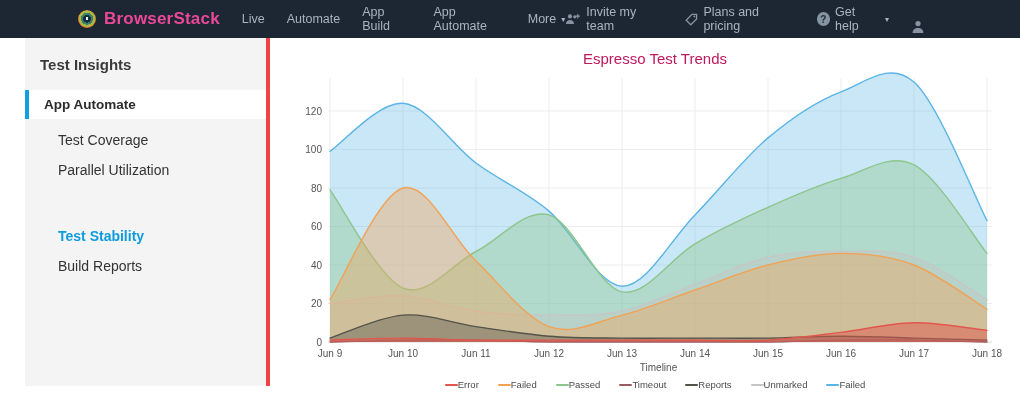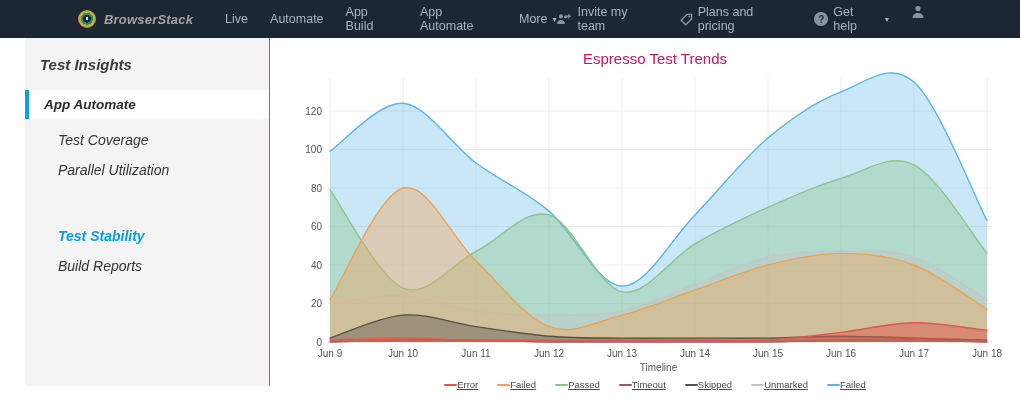--- a/index.html
+++ b/index.html
@@ -16,35 +16,35 @@
     background:#1c2733; display:flex; align-items:center;
     color:#a9b4bf;
   }
   .brand-wrap { display:flex; align-items:center; margin-left:78px; }
   .logo-icon {
     width:18px; height:18px; border-radius:50%;
     background: radial-gradient(circle at 50% 48%,
       #ffffff 0 10%, #123040 11% 30%, #3e8066 31% 46%,
       #a8ba45 47% 63%, #e8702a 64% 100%);
   }
-  .brand { color:#a3a3a3; font-size:13px; font-weight:700; margin-left:8px; letter-spacing:.2px;font-style:italic; }
-  .nav-left { display:flex; align-items:center; gap:22px; margin-left:32px; font-size:12.5px; }
+  .brand { color:#ec4899; font-size:17px; font-weight:700; margin-left:8px; letter-spacing:.2px; }
+  .nav-left { display:flex; align-items:center; gap:22px; margin-left:22px; font-size:12.5px; }
   .nav-left a, .nav-right a { color:#a9b4bf; text-decoration:none; cursor:pointer; display:flex; align-items:center; gap:5px; }
-  .nav-right { margin-left:auto; display:flex; align-items:flex-start; gap:22px; padding-right:95px; font-size:12.5px; }
+  .nav-right { margin-left:auto; display:flex; align-items:flex-end; gap:22px; padding-right:95px; font-size:12.5px; }
   .caret { font-size:8px; line-height:1; position:relative; top:1px; }
   .tn-icon { display:inline-flex; align-items:center; }
   .tn-icon svg { display:block; }
   .help-circle {
     width:14px; height:14px; border-radius:50%; background:#8694a1; color:#1c2733;
     font-size:10px; font-weight:700; display:inline-flex; align-items:center; justify-content:center;
   }
   
   .sidebar {
     position:absolute; left:25px; top:38px; bottom:18px; width:245px;
-    background:#f4f4f5; border-right:1px solid #ef4444;font-style:italic;
+    background:#f4f4f5; border-right:4px solid #ef4444;
   }
   .sidebar-title { padding:18px 15px 0 15px; font-size:15px; font-weight:700; color:#3a3a3a; }
   .section-row {
     margin-top:17px; background:#ffffff; border-left:4px solid #109fe3;
     padding:7px 0 7px 15px; font-size:13.5px; font-weight:700; color:#2b2b2b; cursor:pointer;
   }
   .side-items { margin-top:6px; }
   .side-item { padding:7px 0 7px 33px; font-size:14px; color:#333; cursor:pointer; }
   .side-item.active { color:#0d9be0; font-weight:700;margin-top:36px; }
   
@@ -52,21 +52,21 @@
     position:absolute; left:300px; top:50px; width:710px;
     text-align:center; font-size:15px; color:#be185d;
   }
   #chart-svg { position:absolute; left:300px; top:45px; }
   #chart-svg text { font-family:"Liberation Sans", sans-serif; }
   .legend {
     position:absolute; left:300px; top:379px; width:710px;
     display:flex; justify-content:center; align-items:center; gap:19px;
     font-size:9.5px; color:#4a4a4a;
   }
-  .legend-item { display:flex; align-items:center; cursor:pointer;text-decoration:underline; }
+  .legend-item { display:flex; align-items:center; cursor:pointer; }
   .legend-swatch { width:13px; height:2px; border-radius:1px; }
 </style>
 </head>
 <body>
 
 <header class="topnav">
   <div class="brand-wrap">
     <span class="logo-icon"></span>
     <span class="brand">BrowserStack</span>
   </div>
@@ -193,21 +193,21 @@
     <span class="legend-item">
       <span class="legend-swatch" style="background: rgb(140, 198, 140);"></span>
       <span>Passed</span>
     </span>
     <span class="legend-item">
       <span class="legend-swatch" style="background: rgb(156, 91, 96);"></span>
       <span>Timeout</span>
     </span>
     <span class="legend-item">
       <span class="legend-swatch" style="background: rgb(83, 83, 74);"></span>
-      <span>Skipped</span>
+      <span>Reports</span>
     </span>
     <span class="legend-item">
       <span class="legend-swatch" style="background: rgb(198, 198, 198);"></span>
       <span>Unmarked</span>
     </span>
     <span class="legend-item">
       <span class="legend-swatch" style="background: rgb(90, 180, 229);"></span>
       <span>Failed</span>
     </span>
   </div>

